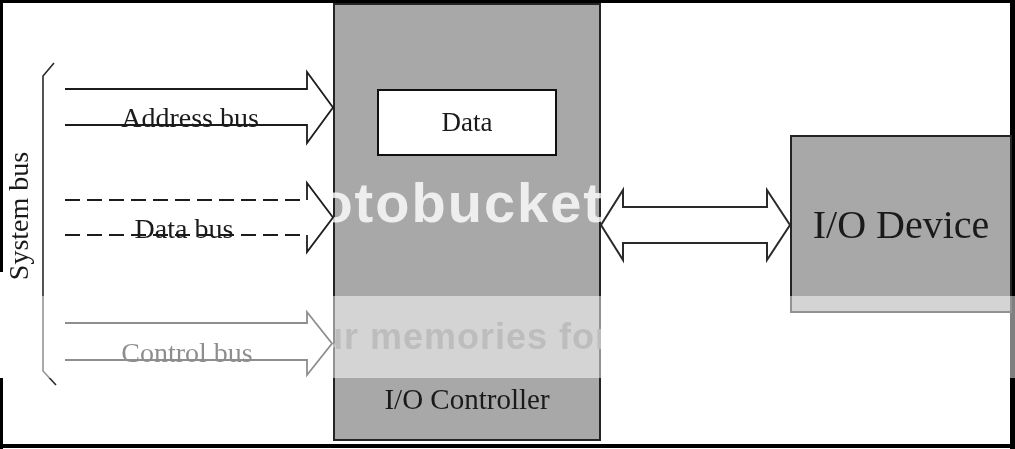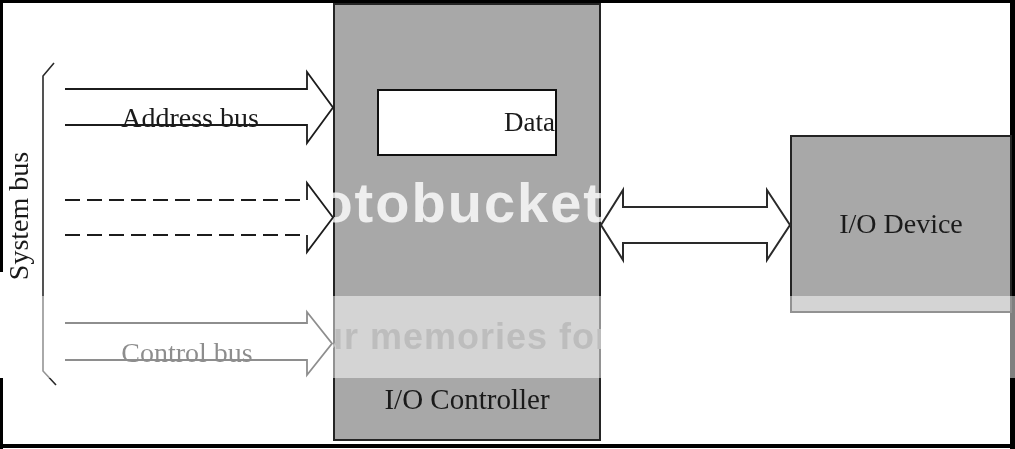--- a/index.html
+++ b/index.html
@@ -33,28 +33,28 @@
 
   
   .controller{
     left:333px;top:3px;width:268px;height:438px;box-sizing:border-box;
     background:#a8a8a8;border:2px solid #242424;z-index:1;
   }
   .device{
     left:790px;top:135px;width:222px;height:178px;box-sizing:border-box;
     background:#a8a8a8;border:2px solid #242424;z-index:1;
     display:flex;align-items:center;justify-content:center;
-    font-size:28px;
+    font-size:40px;
   }
 
   
   .regs{left:377px;top:89px;width:180px;z-index:4;}
   .reg{
     box-sizing:border-box;width:180px;height:67px;background:#ffffff;
-    border:2px solid #101010;display:flex;align-items:center;justify-content:flex-end;
+    border:2px solid #101010;display:flex;align-items:center;justify-content:center;
     font-size:27px;
   }
   .reg + .reg{margin-top:-2px;}
 
   .ctrl-label{left:333px;top:383px;width:268px;text-align:center;font-size:29px;z-index:5;}
 
   
   .wm-logo{
     left:246px;top:170px;z-index:2;
     font-family:"Liberation Sans",sans-serif;font-weight:bold;
@@ -109,20 +109,21 @@
     <path d="M623,207 V190 L601,225 L623,260 V243 H767 V260 L790,225 L767,190 V207 Z" fill="#ffffff" stroke="#2a2a2a" stroke-width="2"></path>
   </svg>
 
   <div class="abs regs">
     <div class="reg">
       <span>Data</span>
     </div>
   </div>
 
   <div class="abs buslabel lbl-address">Address bus</div>
+  <div class="abs buslabel lbl-data">Data bus</div>
   <div class="abs buslabel lbl-control">Control bus</div>
 
   <div class="abs ctrl-label">I/O Controller</div>
 
   <div class="abs wm-band">
     <div class="wm-band-clip">
       <span class="wm-band-text">ur memories for less</span>
     </div>
   </div>
 

